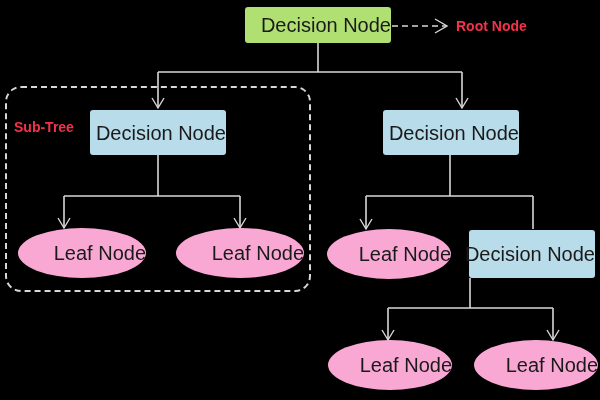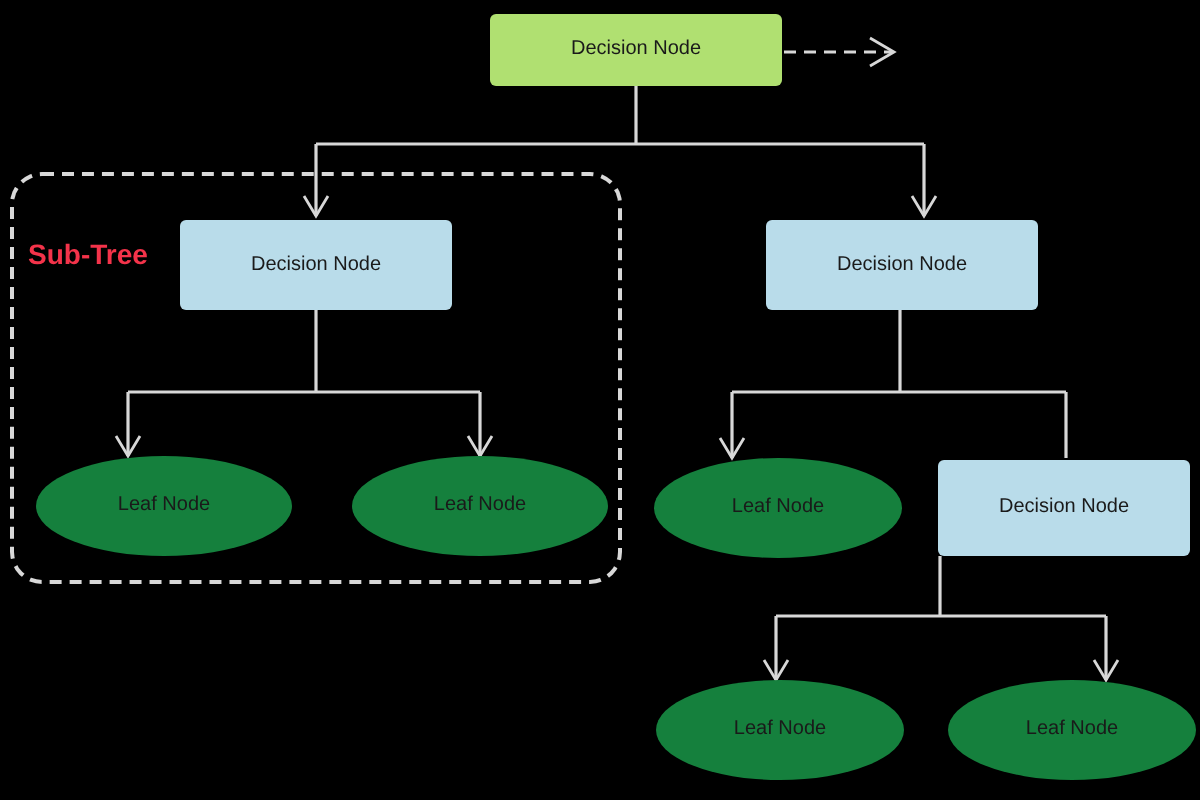--- a/index.html
+++ b/index.html
@@ -20,39 +20,39 @@
     left: 0;
     top: 0;
     width: 600px;
     height: 400px;
     pointer-events: none;
   }
   .node {
     position: absolute;
     display: flex;
     align-items: center;
-    justify-content: center;
+    justify-content: flex-end;
     box-sizing: border-box;
     color: #1a1a1a;
-    font-size: 10px;
+    font-size: 20px;
     line-height: 1;
     text-align: center;
     white-space: nowrap;
   }
   .node.box {
     border-radius: 3px;
   }
   .node.root-box {
     background: #b0e071;
   }
   .node.decision-box {
     background: #b9dcea;
   }
   .node.leaf-ellipse {
-    background: #15803d;
+    background: #f9a8d4;
     border-radius: 50%;
   }
   .label-red {
     position: absolute;
     color: #f4334a;
     font-size: 14px;
     font-weight: bold;
     line-height: 1;
     white-space: nowrap;
   }
@@ -100,20 +100,21 @@
     <path d="M533,196 L533,229" fill="none" stroke="#d8d8d8" stroke-width="1.6"></path>
 
     <path d="M470,278 L470,308" fill="none" stroke="#d8d8d8" stroke-width="1.6"></path>
     <path d="M388,308 L553,308" fill="none" stroke="#d8d8d8" stroke-width="1.6"></path>
     <path d="M388,308 L388,340" fill="none" stroke="#d8d8d8" stroke-width="1.6" marker-end="url(#arrowOpen)"></path>
     <path d="M553,308 L553,340" fill="none" stroke="#d8d8d8" stroke-width="1.6" marker-end="url(#arrowOpen)"></path>
   </svg>
 
   <div class="subtree-frame" style="left:5px; top:86px; width:306px; height:206px;"></div>
 
+  <span class="label-red" style="left:456px; top:19px;">Root Node</span>
   <span class="label-red" style="left:14px; top:120px;text-align:right;">Sub-Tree</span>
 
   <div class="node box root-box" style="left:245px; top:7px; width:146px; height:36px;">
     <span>Decision Node</span>
   </div>
 
   <div class="node box decision-box" style="left:90px; top:110px; width:136px; height:45px;">
     <span>Decision Node</span>
   </div>
 

